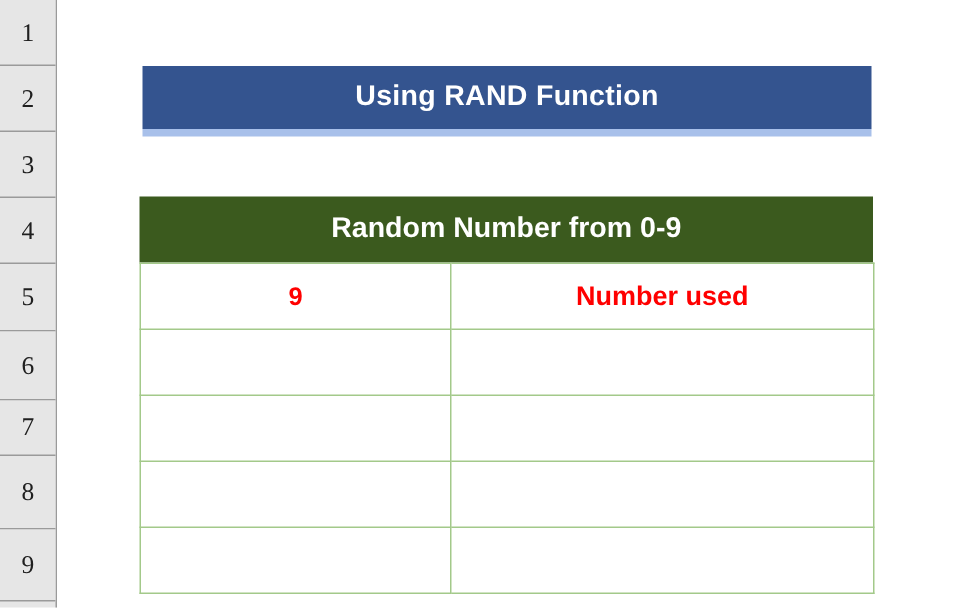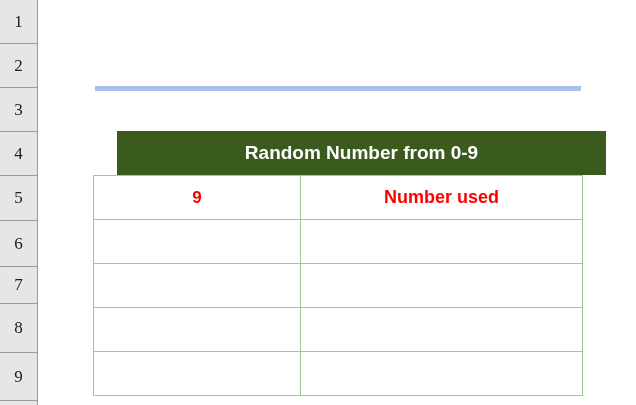--- a/index.html
+++ b/index.html
@@ -92,21 +92,20 @@
     position: absolute;
     left: 93px;
     top: 131px;
     width: 489px;
     height: 44px;
     background: #3b5a1e;
     display: flex;
     align-items: center;
     justify-content: center;
     box-sizing: border-box;
-    margin-left: 24px;
   }
   #table-header .header-text {
     color: #ffffff;
     font-size: 19px;
     font-weight: bold;
     white-space: nowrap;
   }
 
   
   #data-table {
@@ -169,20 +168,23 @@
     <div class="row-header" style="height:49px;">
         <span>8</span>
       </div>
     <div class="row-header" style="height:48px;">
         <span>9</span>
       </div>
   </div>
 
   <div id="grid"></div>
 
+  <div id="title-banner">
+    <span class="banner-text">Using RAND Function</span>
+  </div>
   <div id="title-underline"></div>
 
   <div id="table-header">
     <span class="header-text">Random Number from 0-9</span>
   </div>
 
   <table id="data-table">
     <tbody>
       <tr>
         <td class="col-value"><span class="cell-text value-text">9</span></td>

